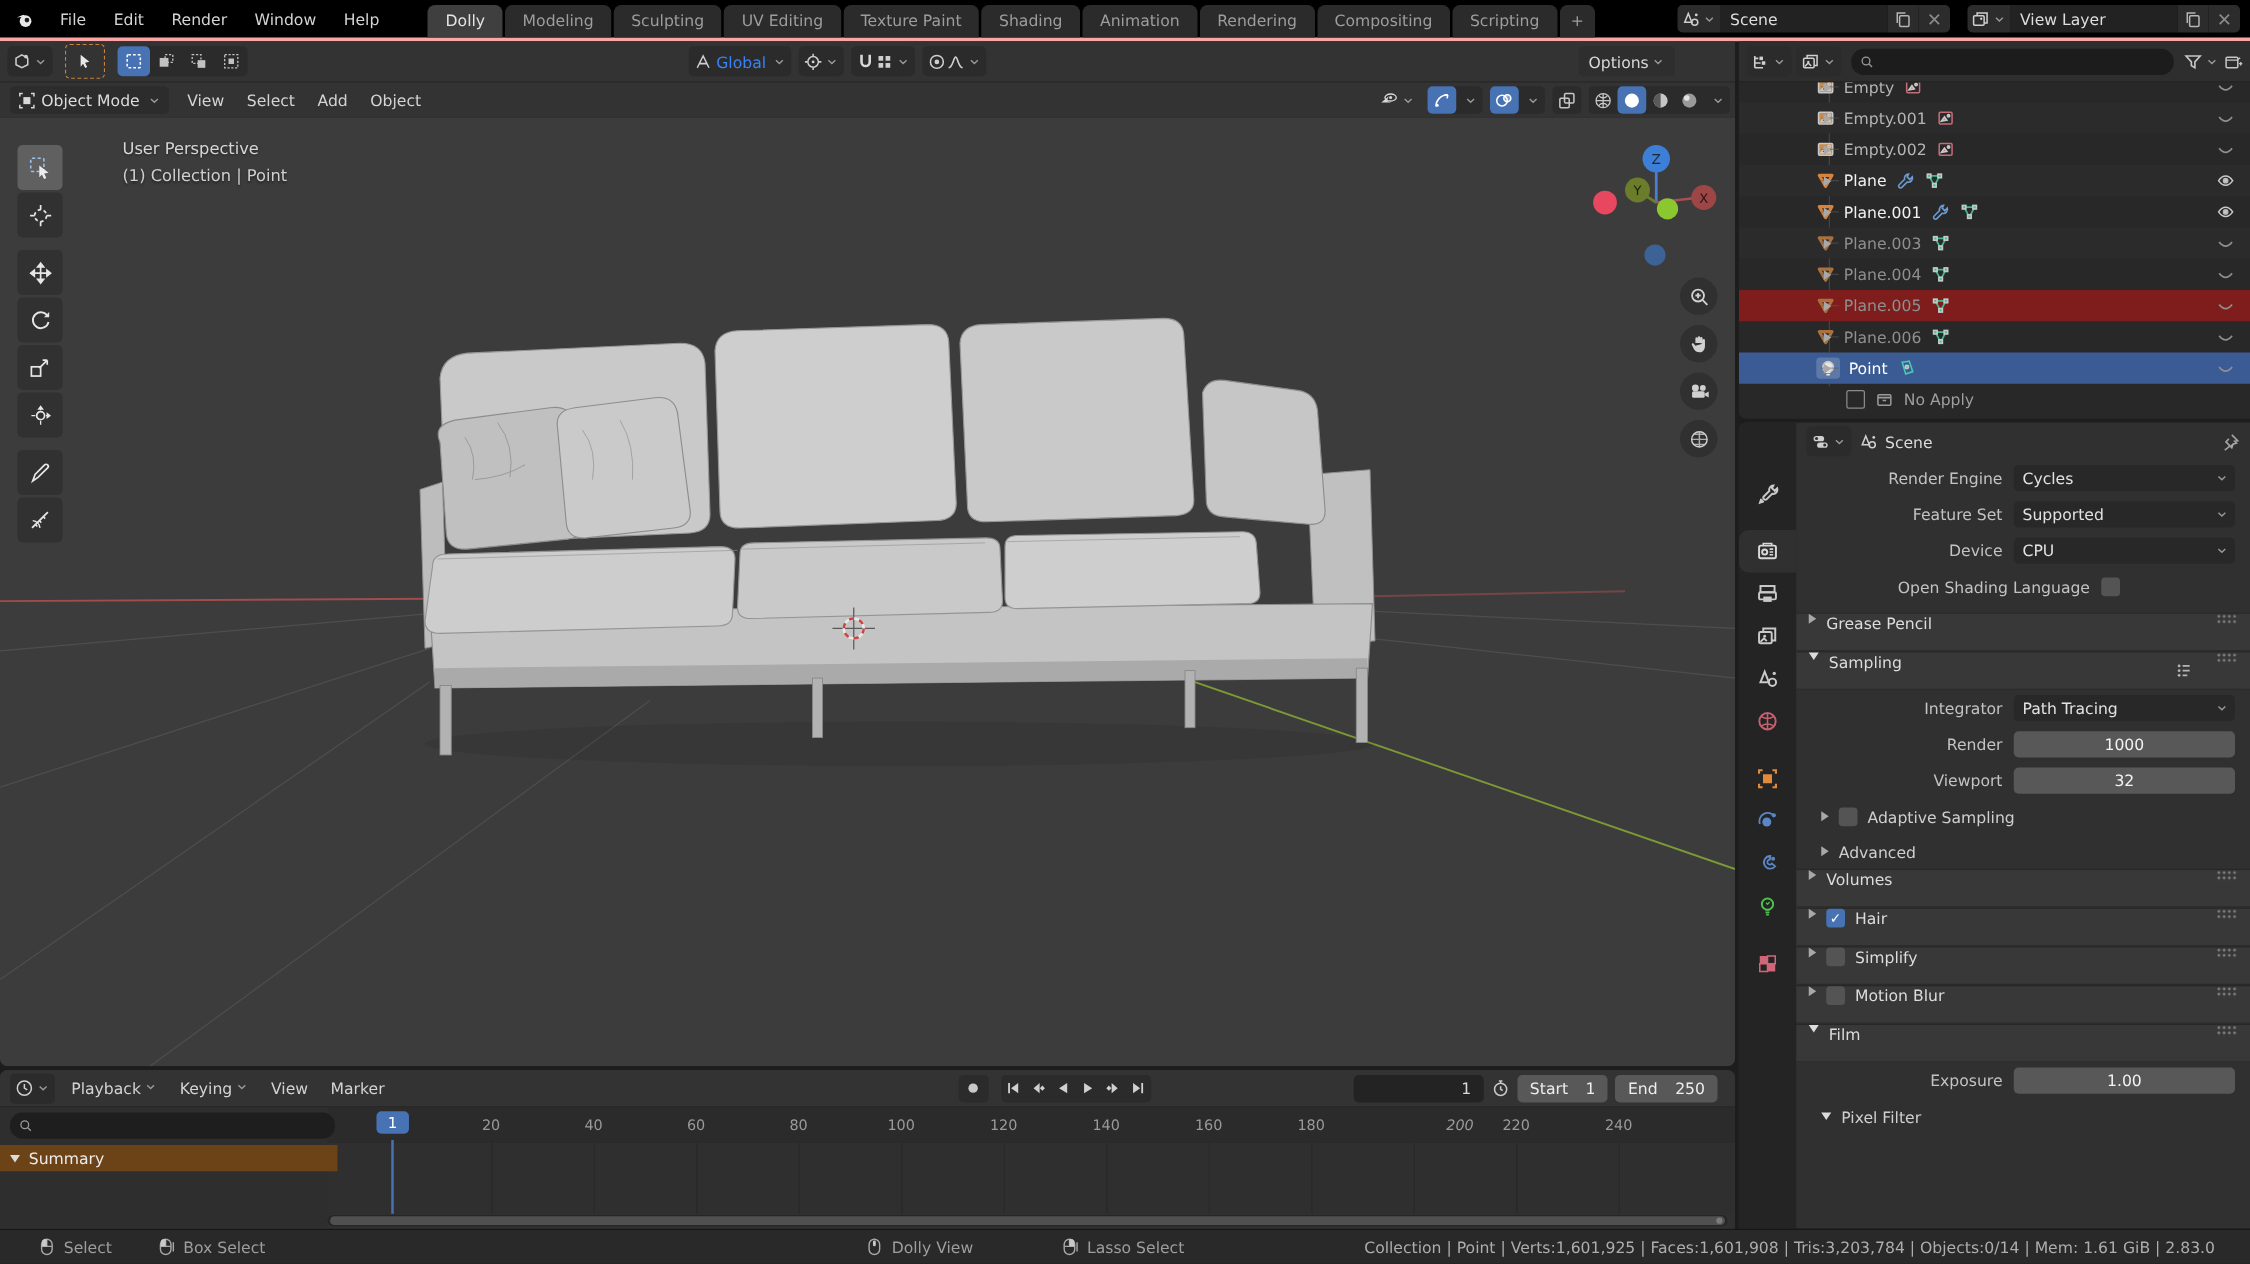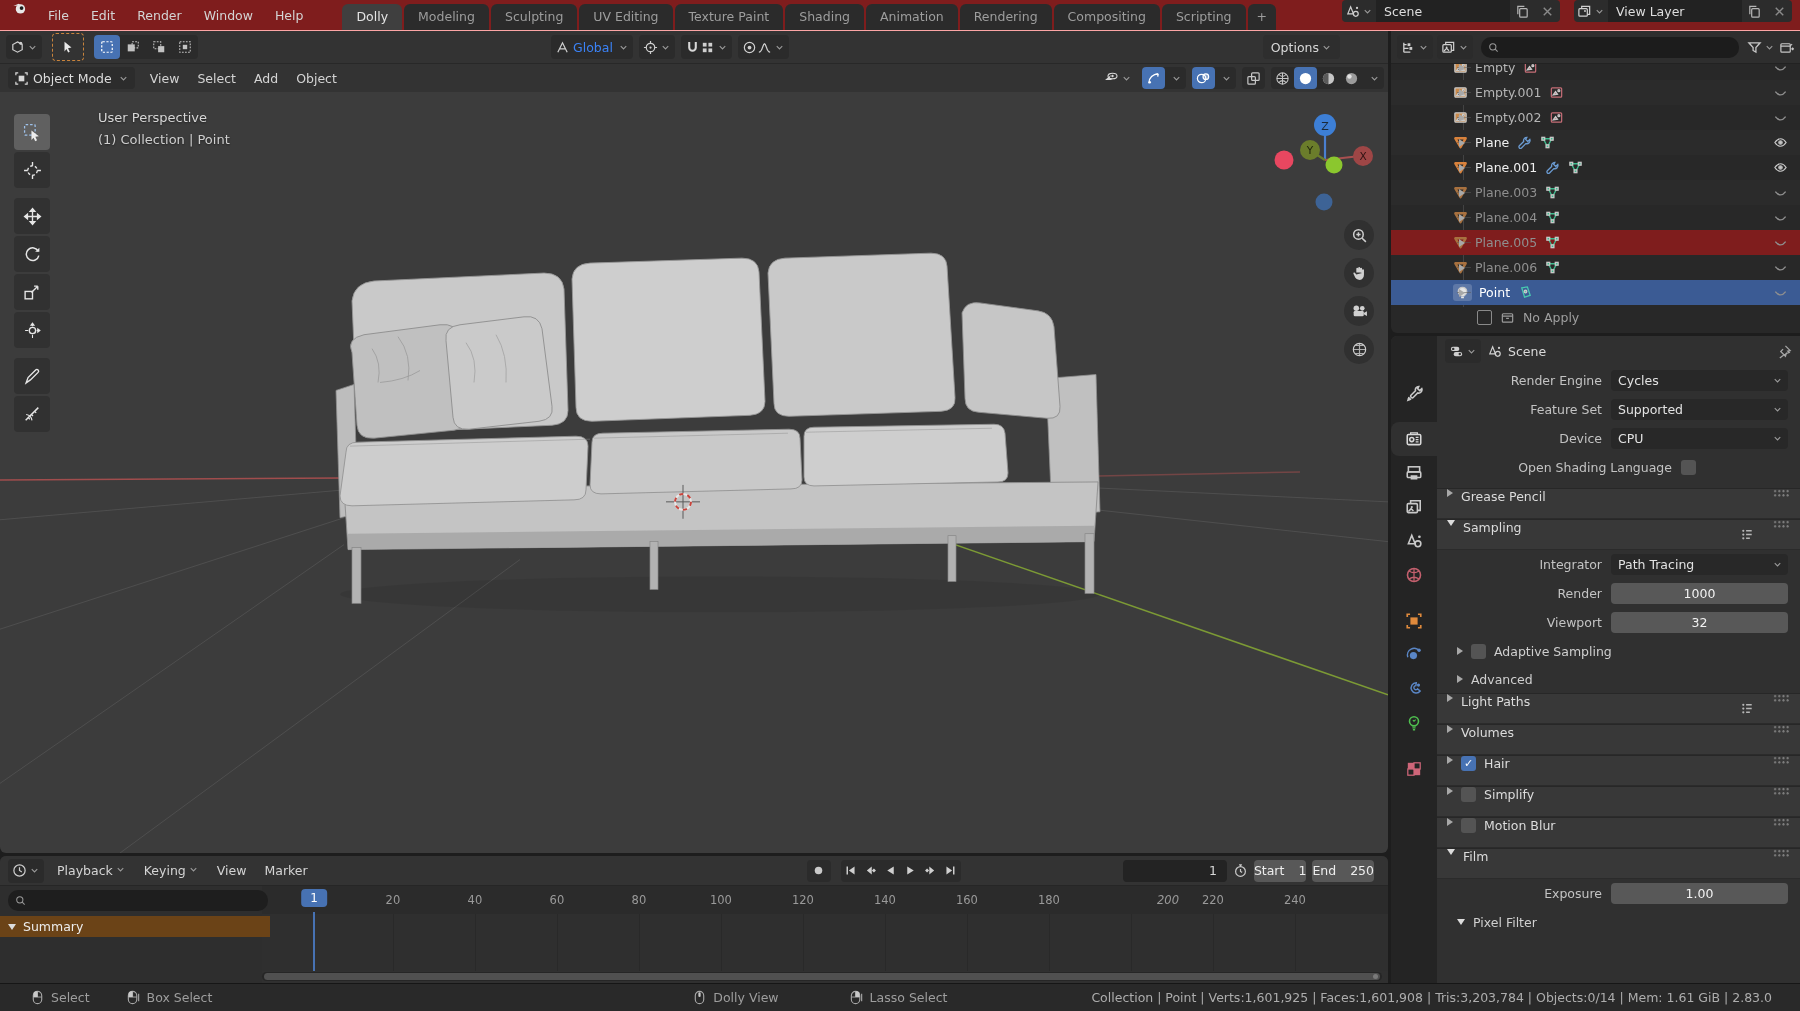--- a/index.html
+++ b/index.html
@@ -5,21 +5,21 @@
   html,body{margin:0;padding:0;width:1800px;height:1011px;overflow:hidden;background:#1d1d1d;
     font-family:"DejaVu Sans","Liberation Sans",sans-serif;font-size:12.5px;color:#c8c8c8;
     -webkit-font-smoothing:antialiased;user-select:none}
   .app{width:1800px;height:1011px;display:flex;flex-direction:column}
   svg{display:block}
   .ic{display:inline-flex;align-items:center;justify-content:center;flex:0 0 auto}
   .ic svg{width:15px;height:15px}
   .ic.sm svg{width:11px;height:11px}
   .chev{margin-left:2px;color:#9a9a9a}
   
-  .topbar{height:30px;background:#7f1d1d;display:flex;align-items:flex-start;flex:0 0 auto;border-bottom:1px solid #fca5a5}
+  .topbar{height:30px;background:#000000;display:flex;align-items:center;flex:0 0 auto;border-bottom:3px solid #fca5a5}
   .logo{margin:0 10px 0 12px;color:#dcdcdc}
   .menu{padding:0 11px;color:#d4d4d4;height:100%;display:flex;align-items:center;cursor:default}
   .tabs{display:flex;align-items:flex-end;height:100%;margin-left:28px}
   .tab{padding:5px 14px 6px;background:#2b2b2b;color:#9d9d9d;border-radius:6px 6px 0 0;margin-right:2px;white-space:nowrap}
   .tab.active{background:#3f3f3f;color:#e4e4e4}
   .tab.plus{padding:5px 9px 6px}
   .idblock{display:flex;align-items:center;height:22px;margin-left:14px}
   .idblock .dd-ic{background:#2c2c2c;border-radius:4px 0 0 4px;height:22px;display:flex;align-items:center;padding:0 3px}
   .idfield{background:#222;height:22px;display:flex;align-items:center;padding:0 8px;min-width:118px;color:#dedede}
   .idbtn{background:#2c2c2c;height:22px;display:flex;align-items:center;padding:0 5px;color:#b5b5b5}
@@ -58,21 +58,21 @@
   .navbtn{width:30px;height:30px;border-radius:15px;background:#28282899;display:flex;align-items:center;justify-content:center;color:#d0d0d0}
   .navbtn svg{width:17px;height:17px}
   
   .timeline{height:127px;margin-top:3px;background:#303030;border-radius:6px 6px 0 0;overflow:hidden;display:flex;flex-direction:column;position:relative}
   .tlheader{height:29px;background:#333;display:flex;align-items:center;position:relative;border-bottom:1px solid #262626;flex:0 0 auto}
   .tlright{position:absolute;right:14px;display:flex;align-items:center;gap:6px}
   .transport{display:flex;background:#2b2b2b;border-radius:4px}
   .tbtn{width:20px;height:22px;display:flex;align-items:center;justify-content:center;color:#d0d0d0}
   .recbtn{width:24px;height:22px;background:#2b2b2b;border-radius:4px;display:flex;align-items:center;justify-content:center;color:#c9c9c9;margin-right:4px}
   .framefield{background:#232323;border-radius:4px;height:22px;min-width:84px;display:flex;align-items:center;justify-content:flex-end;padding:0 10px;color:#d8d8d8}
-  .rangefield{background:#585858;border-radius:4px;height:22px;display:flex;align-items:center;padding:0 0;color:#ededed;gap:14px}
+  .rangefield{background:#585858;border-radius:4px;height:22px;display:flex;align-items:center;padding:0 10px;color:#ededed;gap:14px}
   .tlbody{flex:1;position:relative}
   .chancol{position:absolute;left:0;top:0;width:262px;height:100%;background:#2e2e2e}
   .tlsearch{position:absolute;left:8px;top:4px;width:246px;height:21px;background:#1e1e1e;border-radius:10px;display:flex;align-items:center;padding:0 7px;color:#8f8f8f}
   .summary{position:absolute;left:0;top:30px;width:262px;height:21px;background:#6b4317;display:flex;align-items:center;color:#ececec;padding-left:8px;gap:7px}
   .tri-d{width:0;height:0;border-left:4.5px solid transparent;border-right:4.5px solid transparent;border-top:6px solid #dcdcdc}
   .tri-r{width:0;height:0;border-top:4.5px solid transparent;border-bottom:4.5px solid transparent;border-left:6px solid #a8a8a8}
   .ruler{position:absolute;left:262px;right:0;top:0;height:28px;background:#2b2b2b;border-bottom:1px solid #242424}
   .tracks{position:absolute;left:262px;right:0;top:28px;bottom:12px;background:#2f2f2f}
   .ticklab{position:absolute;top:7px;transform:translateX(-50%);color:#9a9a9a;font-size:11.5px}
   .tickline{position:absolute;top:0;bottom:0;width:1px;background:#292929}
@@ -1261,33 +1261,20 @@
                 <span class="tri-r"></span>
                 <span class="cbox"></span>
                 <span>Adaptive Sampling</span>
               </div>
               <div class="sphead">
                 <span class="tri-r"></span>
                 <span>Advanced</span>
               </div>
               <div class="phead">
                 <span class="tri-r"></span>
-                <span>Light Paths</span>
-                <span class="presetic ic">
-                  <svg width="15" height="15" viewBox="0 0 16 16">
-                    <circle cx="3.5" cy="4" r="1.2" fill="#b5b5b5"></circle>
-                    <circle cx="3.5" cy="8" r="1.2" fill="#b5b5b5"></circle>
-                    <circle cx="3.5" cy="12" r="1.2" fill="#b5b5b5"></circle>
-                    <path d="M6.5 4h6M6.5 8h6M6.5 12h4" stroke="#b5b5b5" stroke-width="1.4"></path>
-                  </svg>
-                </span>
-                <span class="dragdots"></span>
-              </div>
-              <div class="phead">
-                <span class="tri-r"></span>
                 <span>Volumes</span>
                 <span class="dragdots"></span>
               </div>
               <div class="phead">
                 <span class="tri-r"></span>
                 <span class="cbox checked">✓</span>
                 <span>Hair</span>
                 <span class="dragdots"></span>
               </div>
               <div class="phead">

